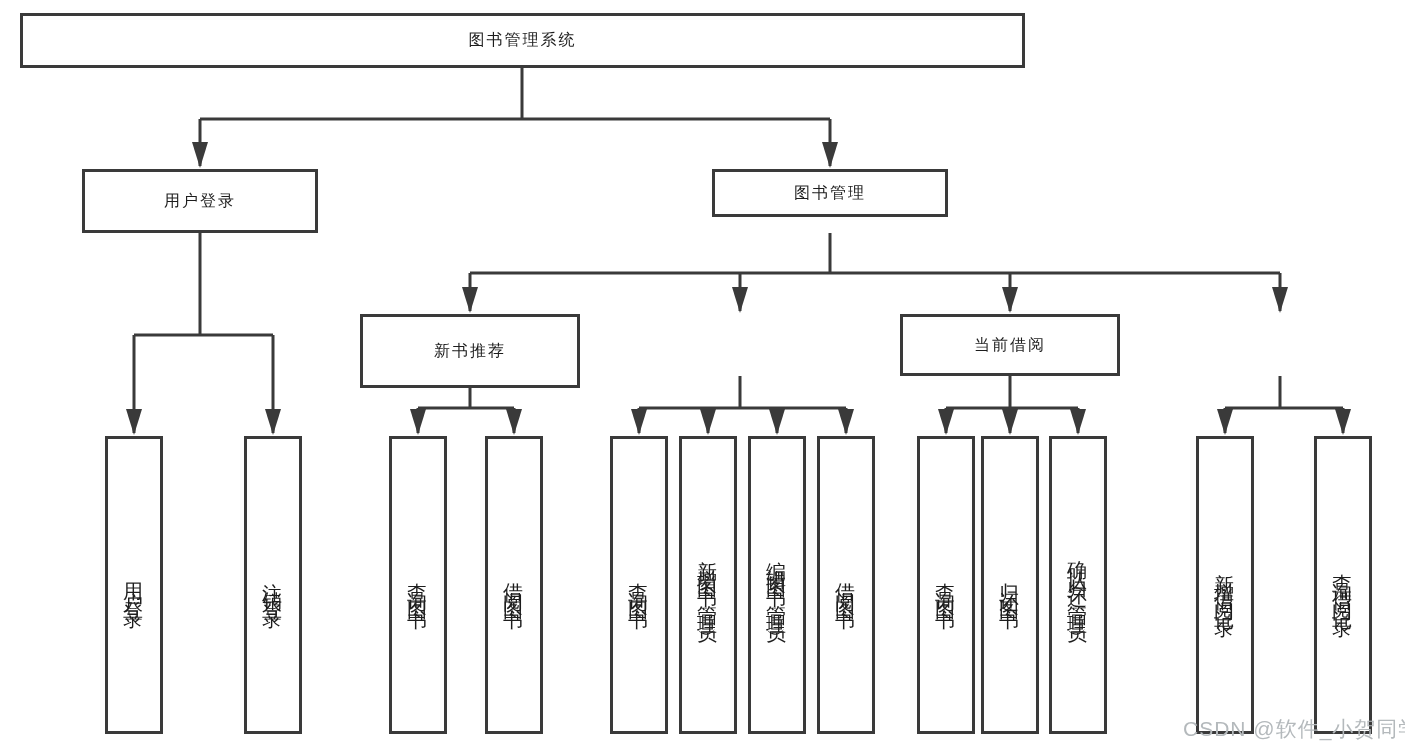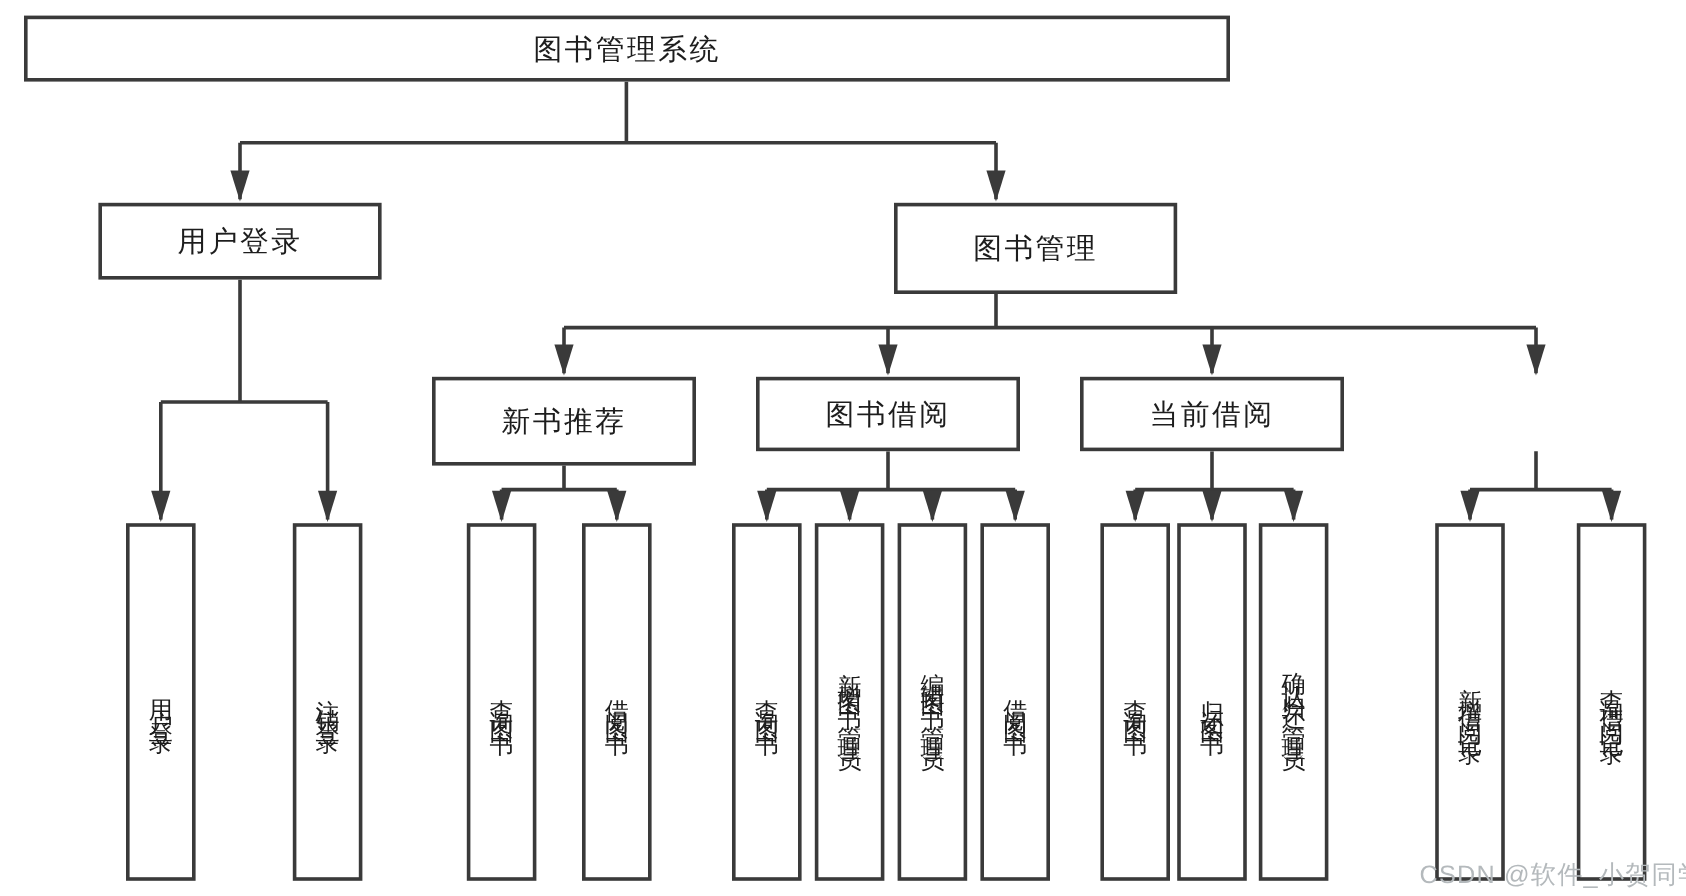--- a/index.html
+++ b/index.html
@@ -34,21 +34,21 @@
     display: flex;
     align-items: center;
     justify-content: center;
     text-align: center;
   }
   .node .lbl {
     color: #1d1d1d;
     white-space: nowrap;
   }
   .lvl-root .lbl, .lvl-h .lbl {
-    font-size: 24px;
+    font-size: 16px;
     letter-spacing: 2px;
   }
   .lvl-v .lbl {
     writing-mode: vertical-lr;
     text-orientation: mixed;
     font-size: 20px;
     letter-spacing: 9px;
     white-space: nowrap;
   }
   .watermark {
@@ -116,29 +116,26 @@
     </g>
   </svg>
 
   <div class="node lvl-root" style="left:20px; top:13px; width:1005px; height:55px;">
     <span class="lbl">图书管理系统</span>
   </div>
 
   <div class="node lvl-h" style="left:82px; top:169px; width:236px; height:64px;">
     <span class="lbl">用户登录</span>
   </div>
-  <div class="node lvl-h" style="left:745px; top:169px; width:236px; height:76px;">
+  <div class="node lvl-h" style="left:712px; top:169px; width:236px; height:48px;">
     <span class="lbl">图书管理</span>
   </div>
 
   <div class="node lvl-h" style="left:360px; top:314px; width:220px; height:74px;">
     <span class="lbl">新书推荐</span>
-  </div>
-  <div class="node lvl-h" style="left:630px; top:314px; width:220px; height:62px;">
-    <span class="lbl">图书借阅</span>
   </div>
   <div class="node lvl-h" style="left:900px; top:314px; width:220px; height:62px;">
     <span class="lbl">当前借阅</span>
   </div>
 
   <div class="node lvl-v" style="left:105px; top:436px; width:58px; height:298px;">
     <span class="lbl">用户登录</span>
   </div>
   <div class="node lvl-v" style="left:244px; top:436px; width:58px; height:298px;">
     <span class="lbl">注销登录</span>

